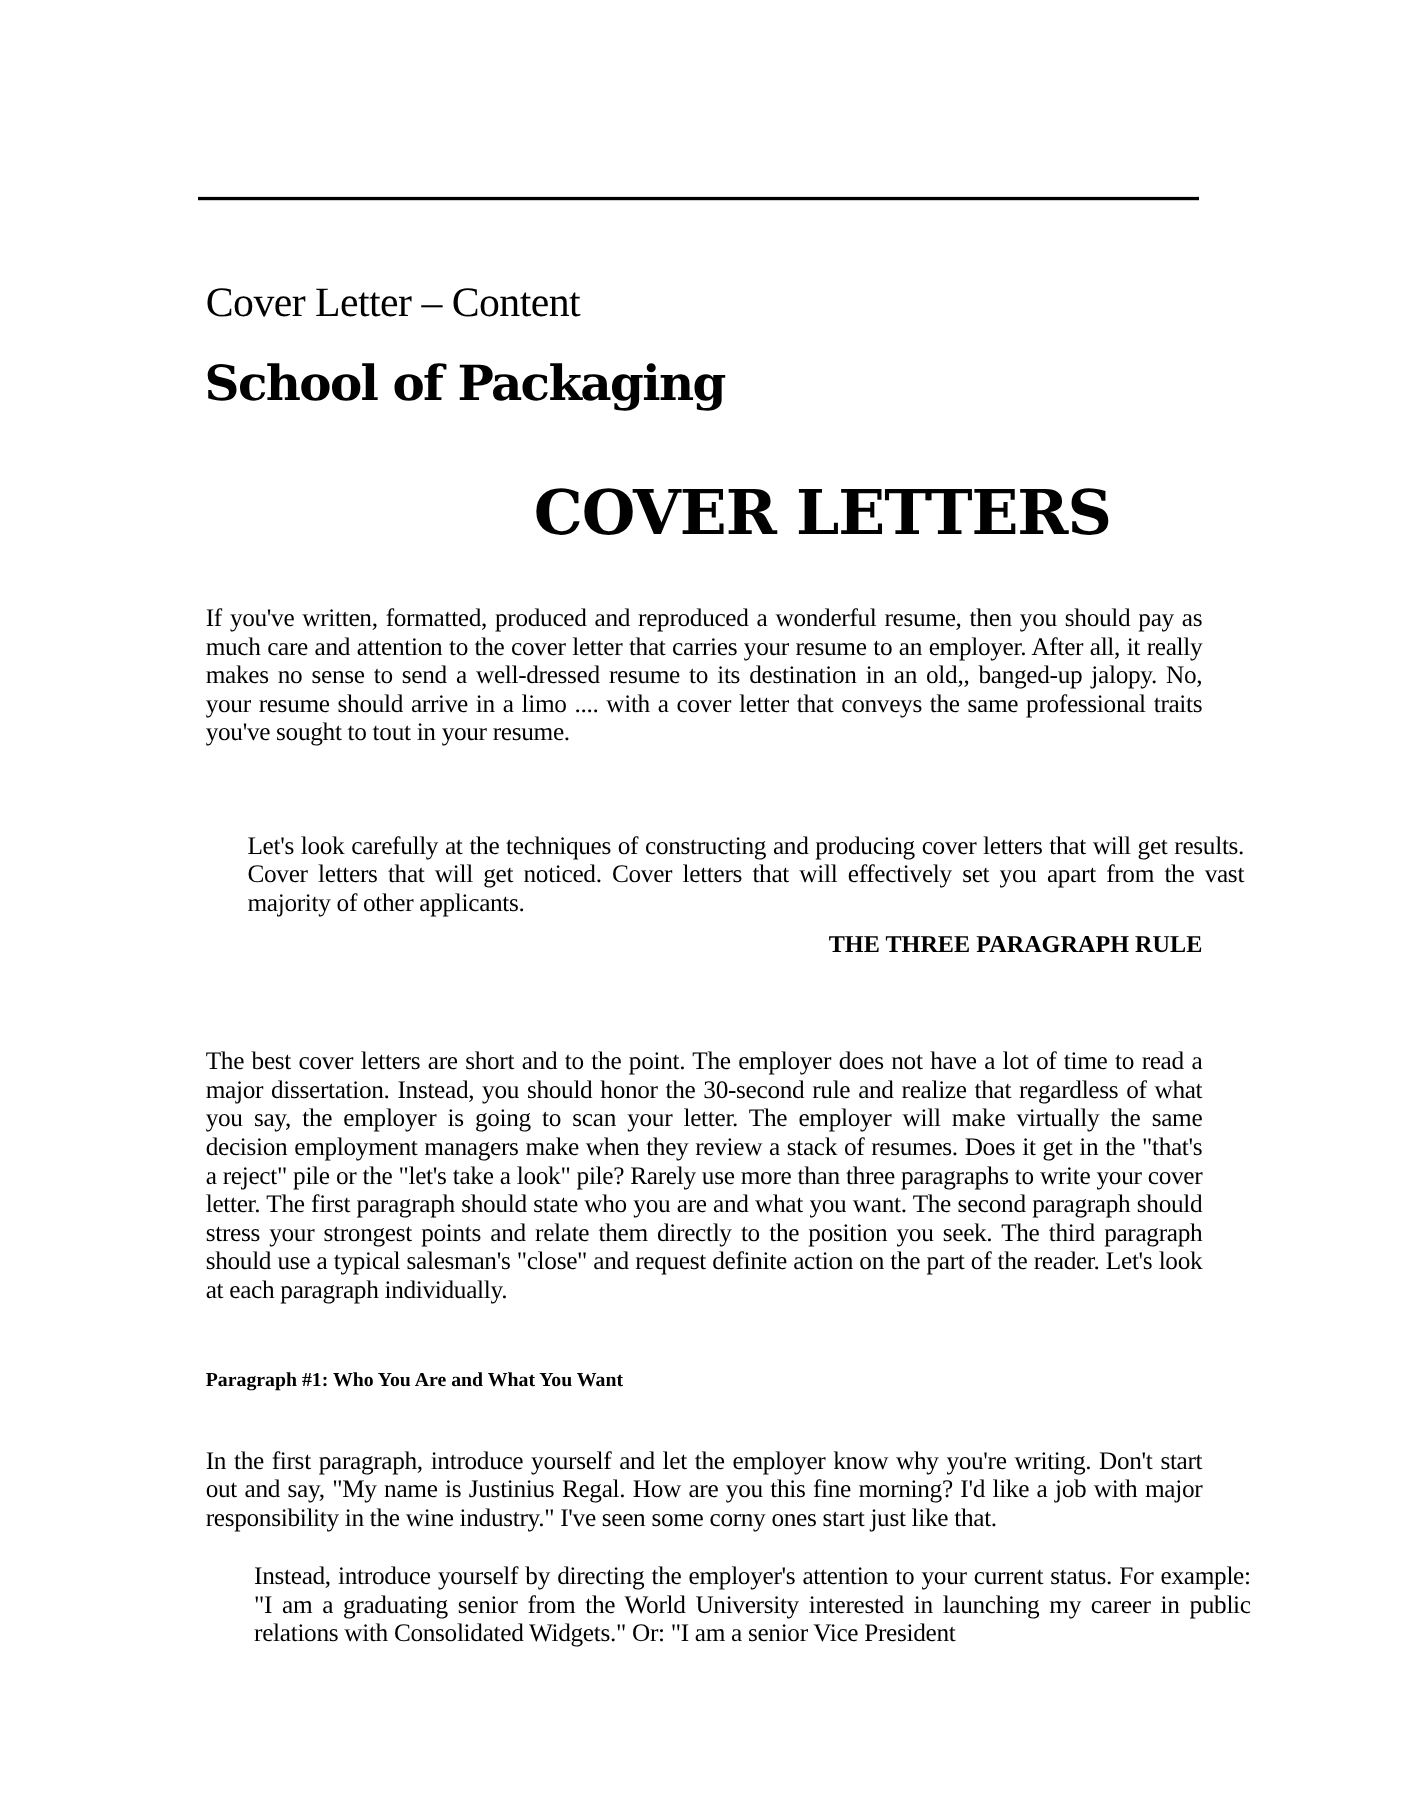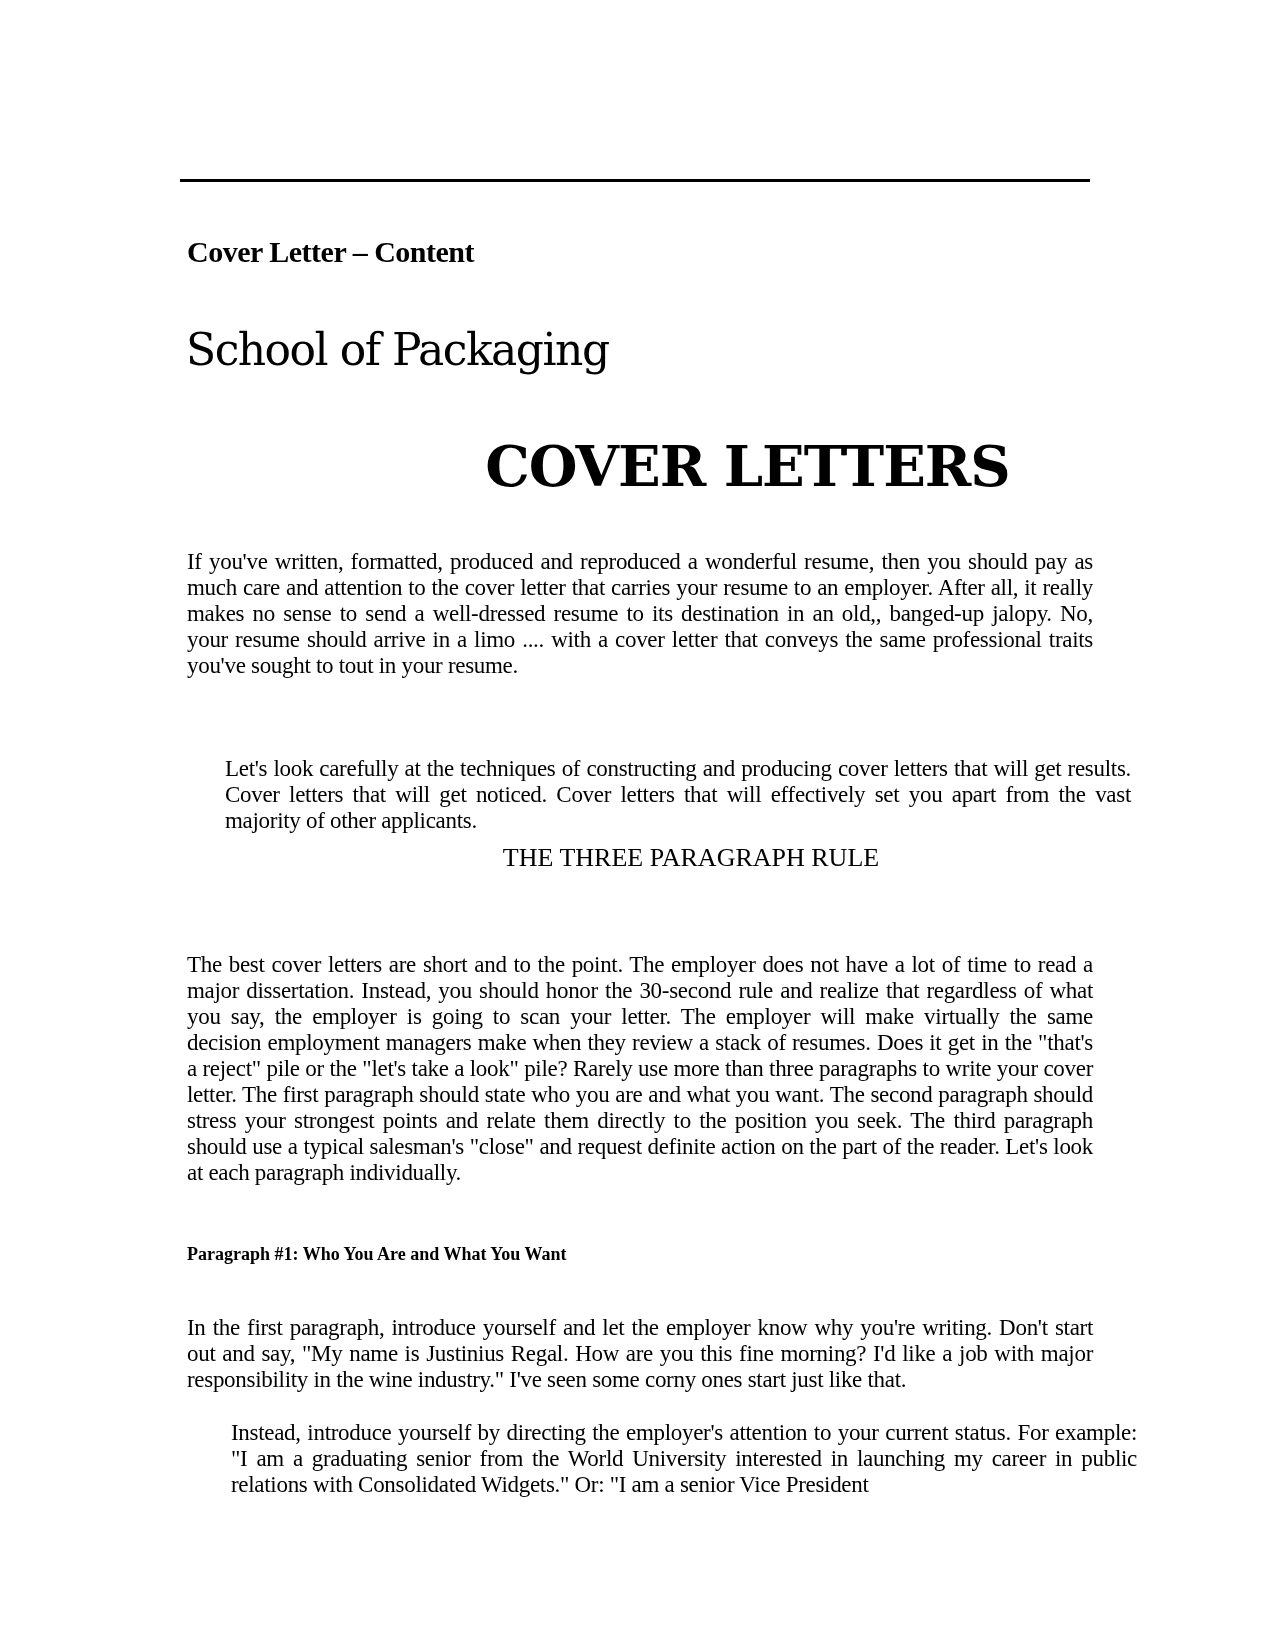--- a/index.html
+++ b/index.html
@@ -20,34 +20,34 @@
     position: absolute;
     left: 180px;
     top: 179px;
     width: 910px;
     height: 3px;
     background: #000000;
   }
   .subject-heading {
     position: absolute;
     left: 187px;
-    top: 233px;
+    top: 256px;
     font-family: "Liberation Serif", serif;
-    font-weight: bold;
-    font-size: 30px;
+    font-weight: normal;
+    font-size: 38px;
     line-height: 38px;
     letter-spacing: -0.5px;
     white-space: nowrap;
   }
   .school-heading {
     position: absolute;
     left: 186px;
     top: 325px;
     font-family: "DejaVu Serif", serif;
-    font-weight: normal;
+    font-weight: bold;
     font-size: 44px;
     line-height: 50px;
     letter-spacing: -1.5px;
     white-space: nowrap;
   }
   .doc-title {
     position: absolute;
     left: 187px;
     top: 441px;
     width: 906px;
@@ -75,23 +75,23 @@
   .p3 { top: 929px; }
   .p4 { top: 1292px; }
   .p5 { top: 1397px; margin-left: 44px; }
   .section-heading-center {
     position: absolute;
     left: 187px;
     top: 843px;
     width: 906px;
     box-sizing: border-box;
     padding-left: 102px;
-    text-align: center;
-    font-weight: normal;
-    font-size: 26px;
+    text-align: right;
+    font-weight: bold;
+    font-size: 22px;
     line-height: 30px;
     white-space: nowrap;
   }
   .section-heading-left {
     position: absolute;
     left: 187px;
     top: 1240px;
     width: 906px;
     font-weight: bold;
     font-size: 18px;

